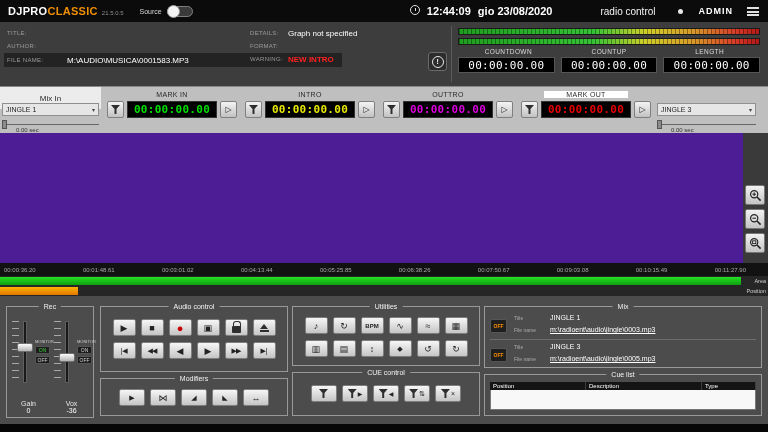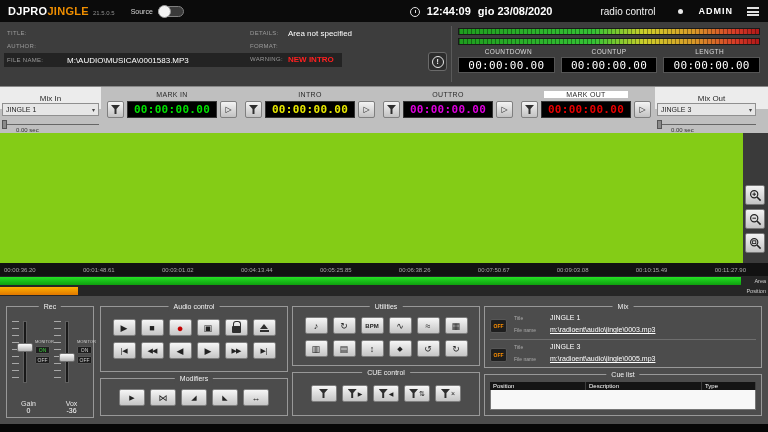--- a/index.html
+++ b/index.html
@@ -1,31 +1,31 @@
 <!DOCTYPE html>
 <html><head>
 <meta charset="utf-8">
 <style>
 *{margin:0;padding:0;box-sizing:border-box}
 body{font-family:"Liberation Sans",sans-serif;background:#222}
-#root{position:relative;width:768px;height:432px;background:#84cc16;overflow:hidden;font-family:"Liberation Sans",sans-serif}
+#root{position:relative;width:768px;height:432px;background:#4c1d95;overflow:hidden;font-family:"Liberation Sans",sans-serif}
 .mono{font-family:"DejaVu Sans Mono",monospace}
 
 
 .topbar{position:absolute;left:0;top:0;width:768px;height:22px;background:#0b0b0b;display:flex;align-items:center;color:#fff}
 .brand{margin-left:8px;display:flex;align-items:baseline}
 .brand-djpro{font-size:11px;font-weight:bold;color:#fff;letter-spacing:.3px}
 .brand-classic{font-size:11px;font-weight:bold;color:#ef8e00;letter-spacing:.3px}
 .version{font-size:6px;color:#8f8f8f;margin-left:4px}
 .tab-recorder{margin-left:22px;width:92px;height:22px;background:#959595;color:#1c1c1c;font-size:10px;display:flex;align-items:center;justify-content:center}
 .source-wrap{margin-left:16px;display:flex;align-items:center;gap:5px}
 .source-label{font-size:7px;color:#d8d8d8}
 .toggle{position:relative;width:26px;height:11px;background:#3a3a3a;border:1px solid #808080;border-radius:6px}
 .toggle-knob{position:absolute;left:-1px;top:-2px;width:13px;height:13px;background:#f4f4f4;border:1px solid #9a9a9a;border-radius:50%}
-.clock-block{margin-left:auto;display:flex;align-items:flex-end;gap:7px}
+.clock-block{margin-left:auto;display:flex;align-items:flex-start;gap:7px}
 .clock-icon{width:10px;height:10px;border:1px solid #e0e0e0;border-radius:50%;position:relative}
 .clock-icon::after{content:"";position:absolute;left:4px;top:2px;width:1px;height:3px;background:#e0e0e0}
 .time-text,.date-text{font-size:11px;font-weight:bold}
 .station{margin-left:48px;font-size:10px;color:#f2f2f2}
 .status-dot{margin-left:22px;width:5px;height:5px;border-radius:50%;background:#e8e8e8}
 .user{margin-left:16px;font-size:9px;font-weight:bold;letter-spacing:1px}
 .menu-icon{margin-left:14px;margin-right:9px;width:12px;height:9px;border-top:2px solid #e0e0e0;border-bottom:2px solid #e0e0e0;position:relative}
 .menu-icon::after{content:"";position:absolute;left:0;top:2.5px;width:12px;height:2px;background:#e0e0e0}
 
 
@@ -167,21 +167,21 @@
 .bottombar{position:absolute;left:0;top:424px;width:768px;height:8px;background:#060606}
 </style>
 </head>
 <body>
 
 <div id="root">
 
   <div class="topbar">
     <div class="brand">
       <span class="brand-djpro">DJPRO</span>
-      <span class="brand-classic">JINGLE</span>
+      <span class="brand-classic">CLASSIC</span>
       <span class="version">21.5.0.5</span>
     </div>
     <div class="source-wrap">
       <span class="source-label">Source</span>
       <div class="toggle">
         <div class="toggle-knob"></div>
       </div>
     </div>
     <div class="clock-block">
       <span class="clock-icon"></span>
@@ -197,21 +197,21 @@
   <div class="fileinfo">
     <span class="fi-label fi-title">TITLE:</span>
     <span class="fi-value fi-title-val"></span>
     <span class="fi-label fi-author">AUTHOR:</span>
     <span class="fi-value fi-author-val"></span>
     <div class="filename-row">
       <span class="fi-label">FILE NAME:</span>
       <span class="fi-value">M:\AUDIO\MUSICA\0001583.MP3</span>
     </div>
     <span class="fi-label fi-details">DETAILS:</span>
-    <span class="fi-value fi-details-val">Area not specified</span>
+    <span class="fi-value fi-details-val">Graph not specified</span>
     <span class="fi-label fi-format">FORMAT:</span>
     <span class="fi-value fi-format-val"></span>
     <span class="fi-label fi-warning">WARNING:</span>
     <span class="fi-warning-val">NEW INTRO</span>
     <div class="info-btn">
       <span class="info-circle">!</span>
     </div>
     <div class="fi-divider"></div>
 
     <div class="meter-block">
@@ -225,21 +225,20 @@
       <div class="counter-values">
         <div class="counter-box mono">00:00:00.00</div>
         <div class="counter-box mono">00:00:00.00</div>
         <div class="counter-box mono">00:00:00.00</div>
       </div>
     </div>
   </div>
 
   <div class="markerbar">
     <div class="mix-tab mixin-tab">Mix In</div>
-    <div class="mix-tab mixout-tab">Mix Out</div>
 
     <div class="jingle-select jingle-left">
       <span>JINGLE 1</span>
       <span class="dd-arrow">▾</span>
     </div>
     <div class="jingle-select jingle-right">
       <span>JINGLE 3</span>
       <span class="dd-arrow">▾</span>
     </div>
     <div class="mini-slider ms-left">

